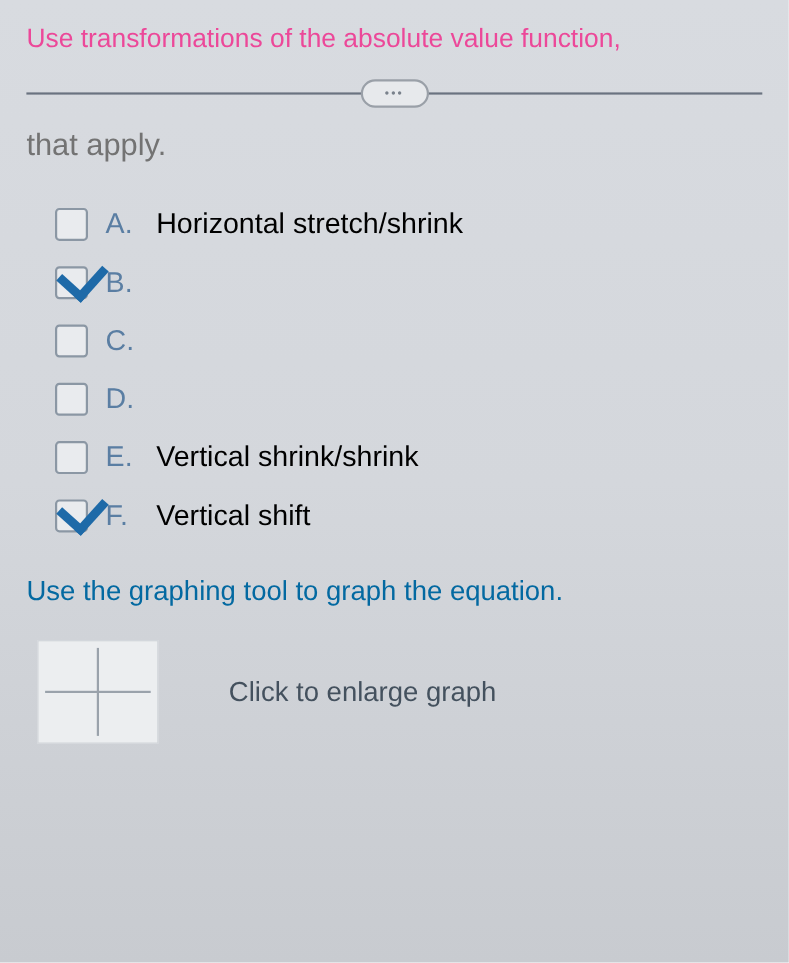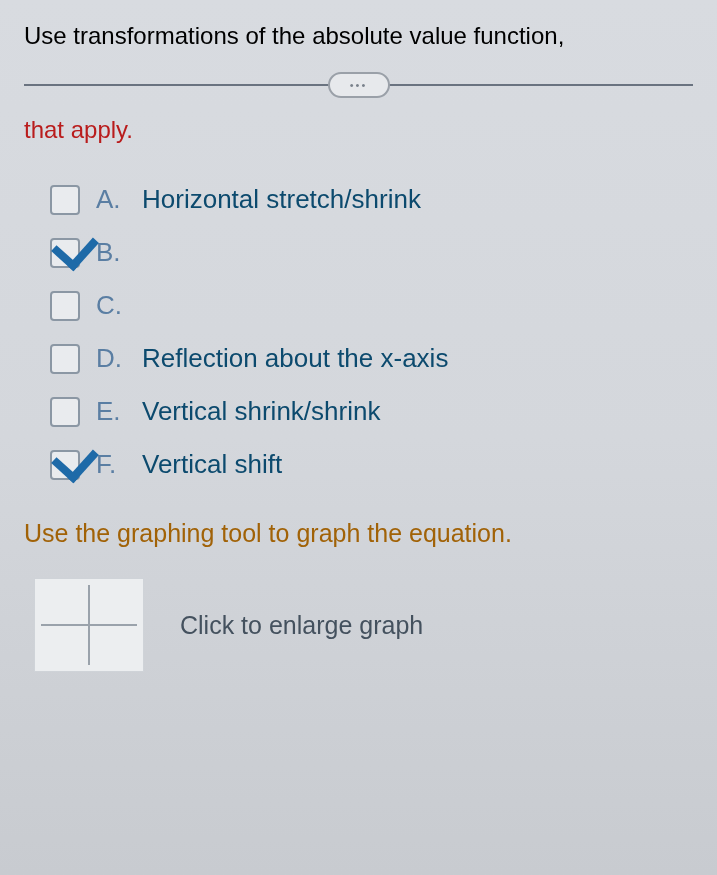--- a/index.html
+++ b/index.html
@@ -13,21 +13,21 @@
       background: linear-gradient(to bottom, #d8dbe0 0%, #d4d7dc 50%, #c8cbd0 100%);
       font-family: Arial, Helvetica, sans-serif;
       color: #2a3640;
       padding: 18px 24px;
       overflow: hidden;
       position: relative;
     }
     .question-header {
       font-size: 24px;
       line-height: 1.5;
-      color: #000000;
+      color: #ec4899;
       margin-bottom: 30px;
     }
     .divider-wrap {
       position: relative;
       margin: 20px 0 30px 0;
     }
     .divider-line {
       border: none;
       border-top: 2px solid #6a7380;
       width: 100%;
@@ -44,22 +44,22 @@
       height: 26px;
       display: flex;
       align-items: center;
       justify-content: center;
       color: #7a828c;
       font-size: 11px;
       letter-spacing: 2px;
       cursor: pointer;
     }
     .sub-instruction {
-      font-size: 24px;
-      color: #b91c1c;
+      font-size: 28px;
+      color: #737373;
       margin-bottom: 40px;
     }
     .choices {
       display: flex;
       flex-direction: column;
       gap: 22px;
       margin-left: 26px;
       margin-bottom: 36px;
     }
     .choice-row {
@@ -88,32 +88,32 @@
       transform: rotate(-48deg);
     }
     .choice-letter {
       font-size: 26px;
       color: #5a7ea3;
       font-weight: 500;
       width: 30px;
     }
     .choice-text {
       font-size: 26px;
-      color: #0c4a6e;
+      color: #000000;
     }
     .graph-instruction {
       font-size: 25px;
-      color: #a16207;
+      color: #0369a1;
       margin-bottom: 30px;
       margin-top: 39px;
     }
     .graph-row {
       display: flex;
       align-items: center;
-      gap: 36px;
+      gap: 64px;
       margin-left: 10px;
     }
     .graph-thumb {
       width: 110px;
       height: 94px;
       background: #eceef0;
       border: 1px solid #cfd3d8;
       position: relative;
       cursor: pointer;
     }
@@ -171,21 +171,20 @@
   </div>
 
   <div class="choice-row">
     <div class="checkbox"></div>
     <div class="choice-letter">C.</div>
   </div>
 
   <div class="choice-row">
     <div class="checkbox"></div>
     <div class="choice-letter">D.</div>
-    <div class="choice-text">Reflection about the x-axis</div>
   </div>
 
   <div class="choice-row">
     <div class="checkbox"></div>
     <div class="choice-letter">E.</div>
     <div class="choice-text">Vertical shrink/shrink</div>
   </div>
 
   <div class="choice-row">
     <div class="checkbox checked"></div>

